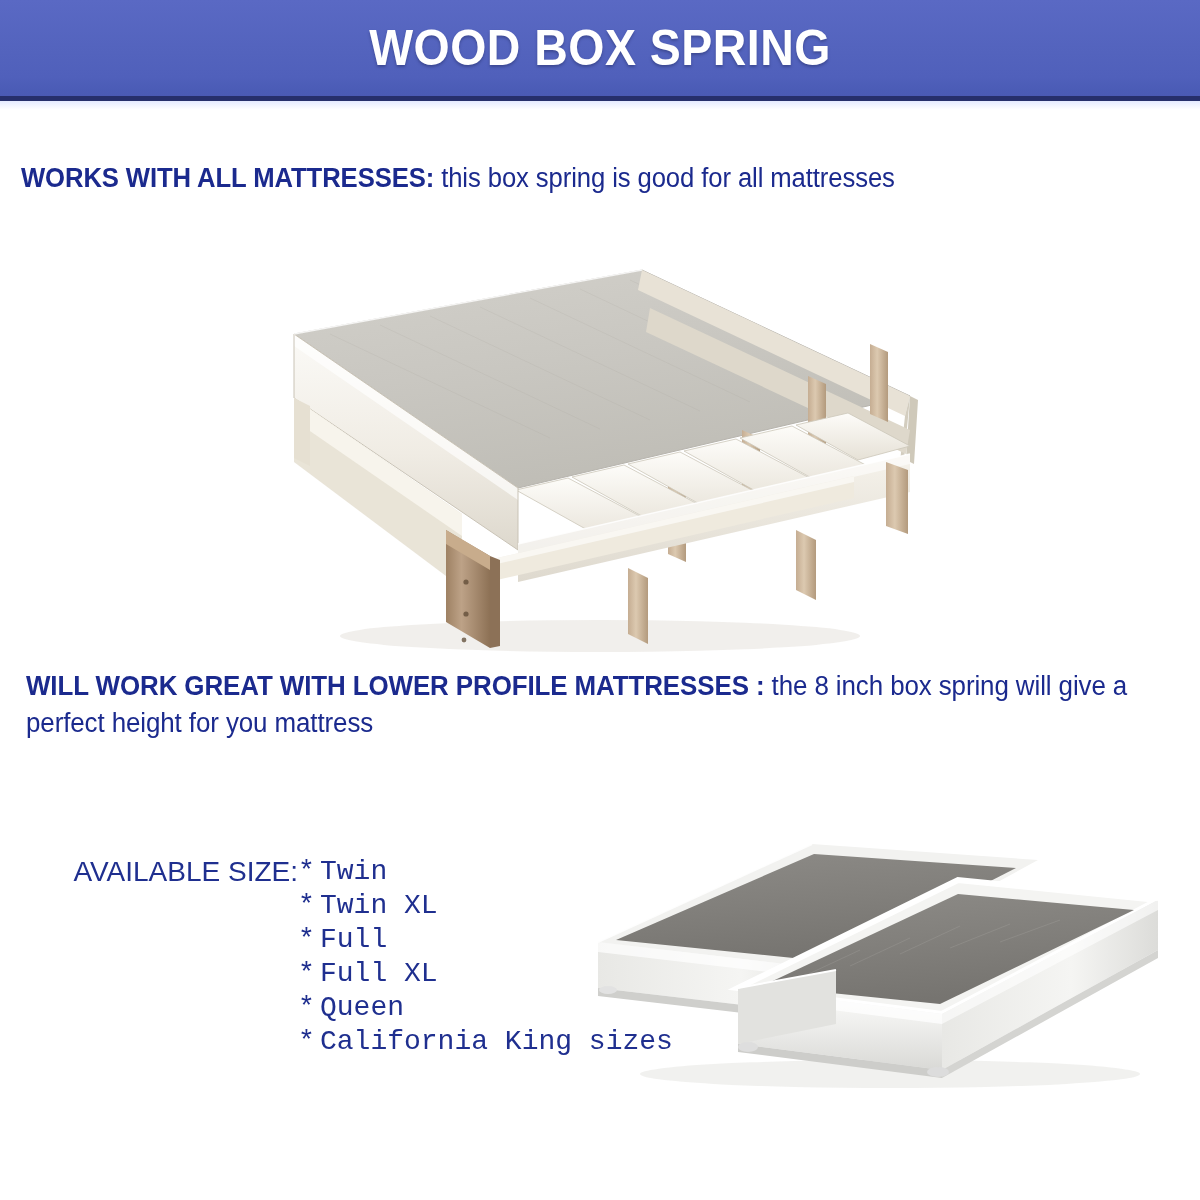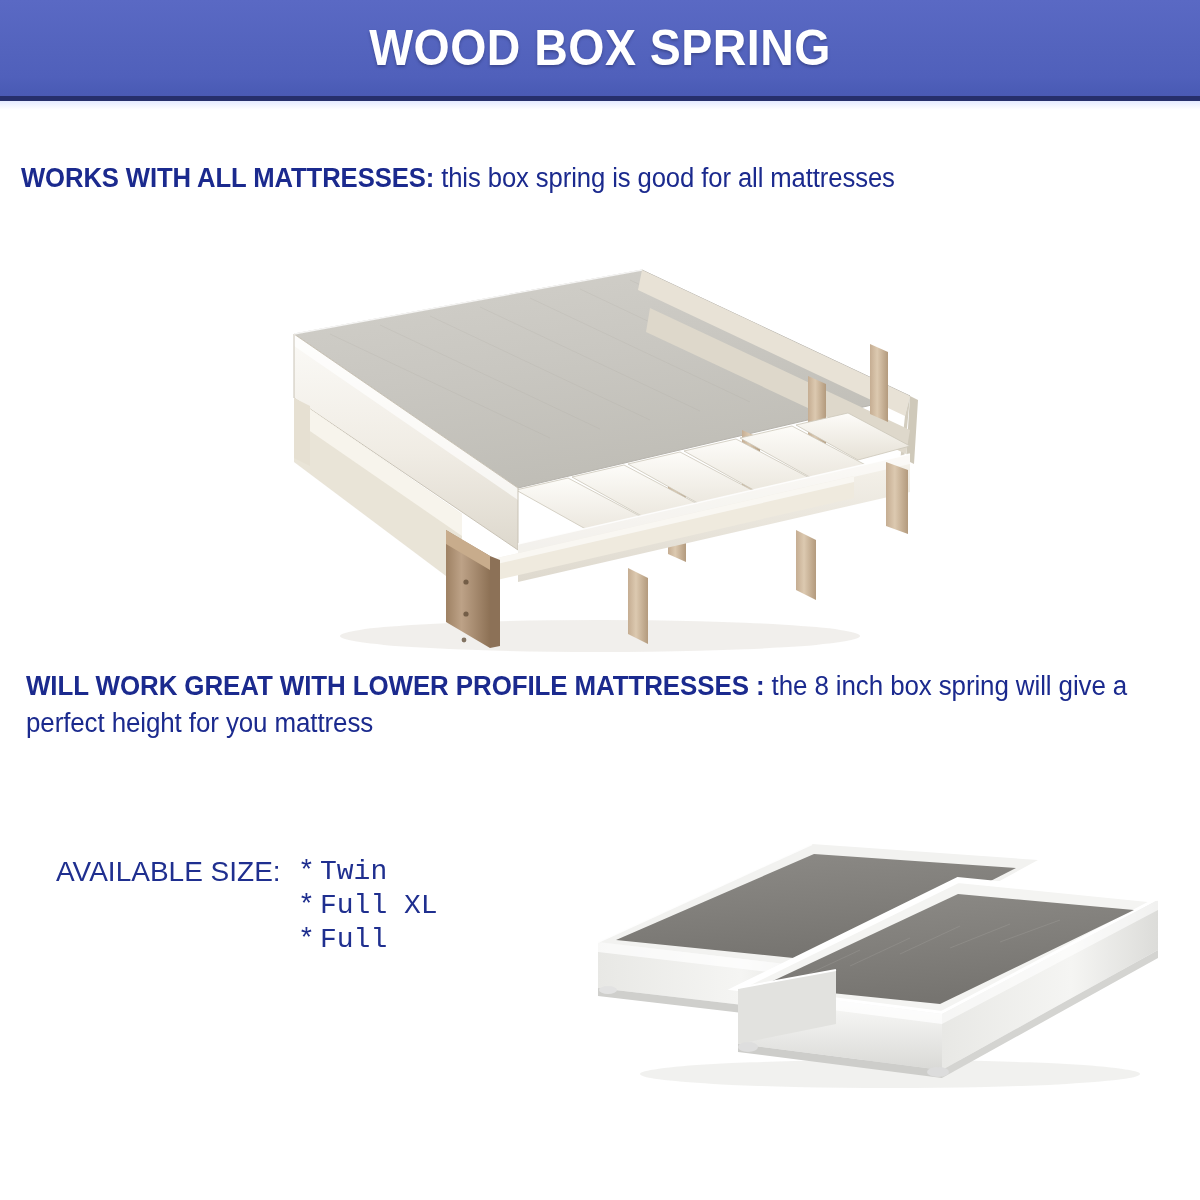--- a/index.html
+++ b/index.html
@@ -111,20 +111,21 @@
     line-height: 34px;
     font-weight: normal;
   }
   .sizes-row {
     display: flex;
     white-space: nowrap;
   }
   .sizes-label {
     width: 242px;
     flex: 0 0 242px;
+    text-align: right;
   }
   .sizes-value {
     flex: 0 0 auto;
     font-family: Liberation Mono, monospace;
   }
   .sizes-star {
     display: inline-block;
     width: 22px;
   }
 
@@ -271,28 +272,37 @@
 
 <div class="copy copy-line-2"><b>WILL WORK GREAT WITH LOWER PROFILE MATTRESSES :</b><span class="regular"> the 8 inch box spring will give a perfect height for you mattress</span></div>
 
 <div class="sizes-block">
   <div class="sizes-row">
     <span class="sizes-label">AVAILABLE SIZE:</span>
     <span class="sizes-value"><span class="sizes-star">*</span><span>Twin</span></span>
   </div>
   <div class="sizes-row">
     <span class="sizes-label"></span>
+    <span class="sizes-value"><span class="sizes-star">*</span><span>Twin XL</span></span>
+  </div>
+  <div class="sizes-row">
+    <span class="sizes-label"></span>
+    <span class="sizes-value"><span class="sizes-star">*</span><span>Full</span></span>
+  </div>
+  <div class="sizes-row">
+    <span class="sizes-label"></span>
     <span class="sizes-value"><span class="sizes-star">*</span><span>Full XL</span></span>
   </div>
   <div class="sizes-row">
     <span class="sizes-label"></span>
-    <span class="sizes-value"><span class="sizes-star">*</span><span>Full</span></span>
-  </div>
-  <div class="sizes-row">
-    <span class="sizes-label"></span>
+    <span class="sizes-value"><span class="sizes-star">*</span><span>Queen</span></span>
+  </div>
+  <div class="sizes-row">
+    <span class="sizes-label"></span>
+    <span class="sizes-value"><span class="sizes-star">*</span><span>California King sizes</span></span>
   </div>
 </div>
 
 <div class="photo-split">
 <svg width="620" height="280" viewBox="0 0 620 280" xmlns="http://www.w3.org/2000/svg">
   <defs>
     <linearGradient id="greyTop2" x1="0" y1="0" x2="0.3" y2="1">
       <stop offset="0" stop-color="#8d8b87"></stop>
       <stop offset="0.5" stop-color="#82807c"></stop>
       <stop offset="1" stop-color="#767470"></stop>

